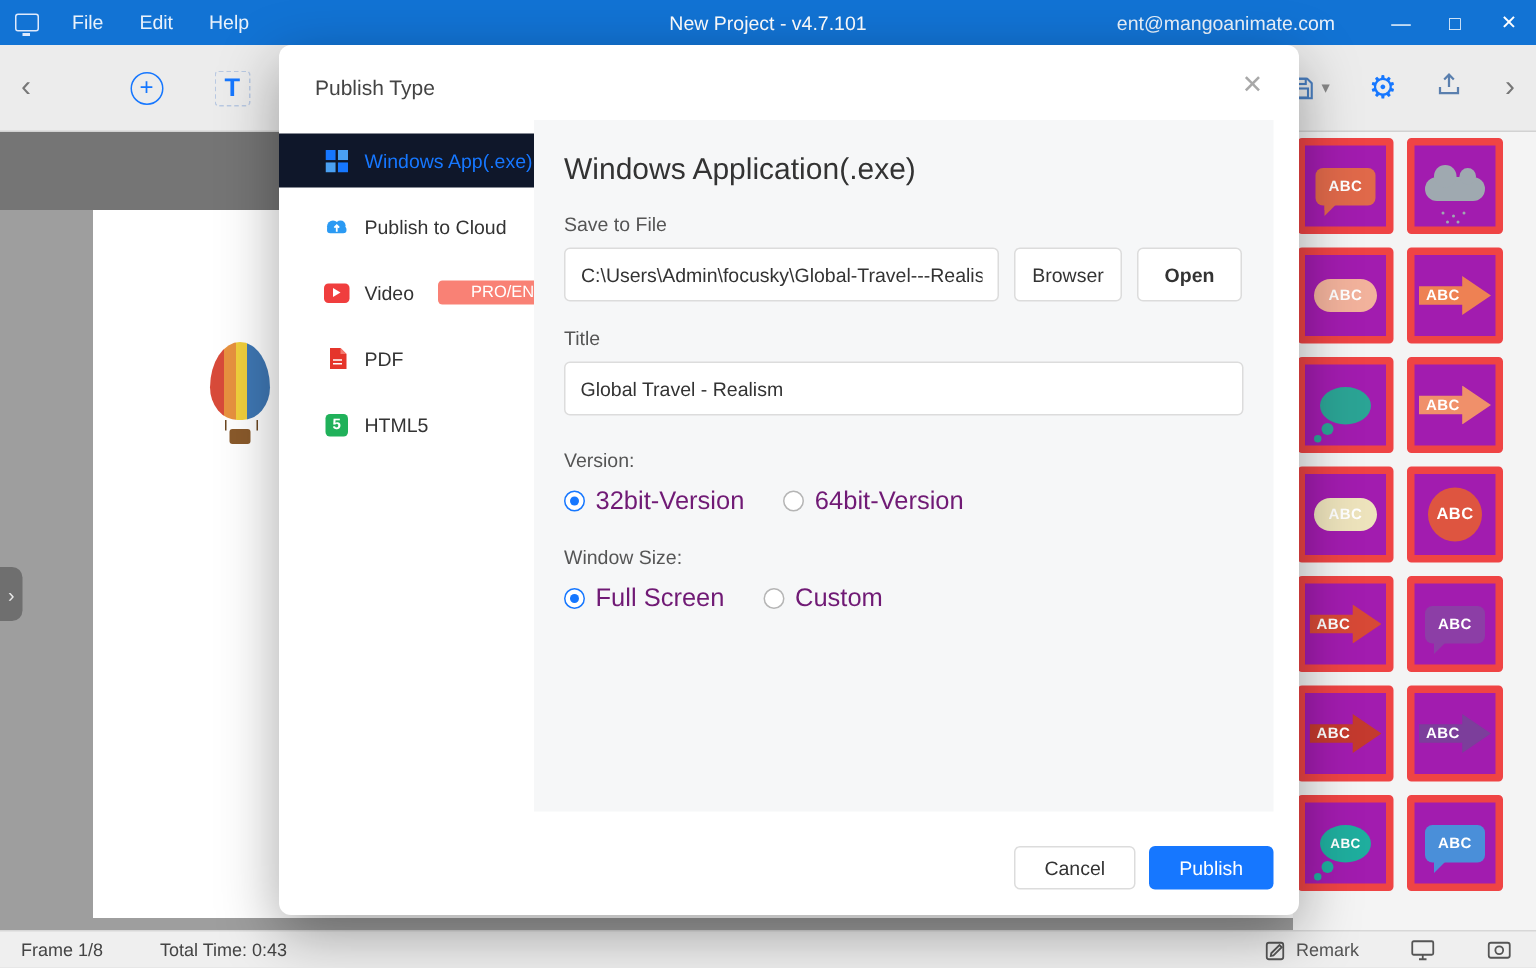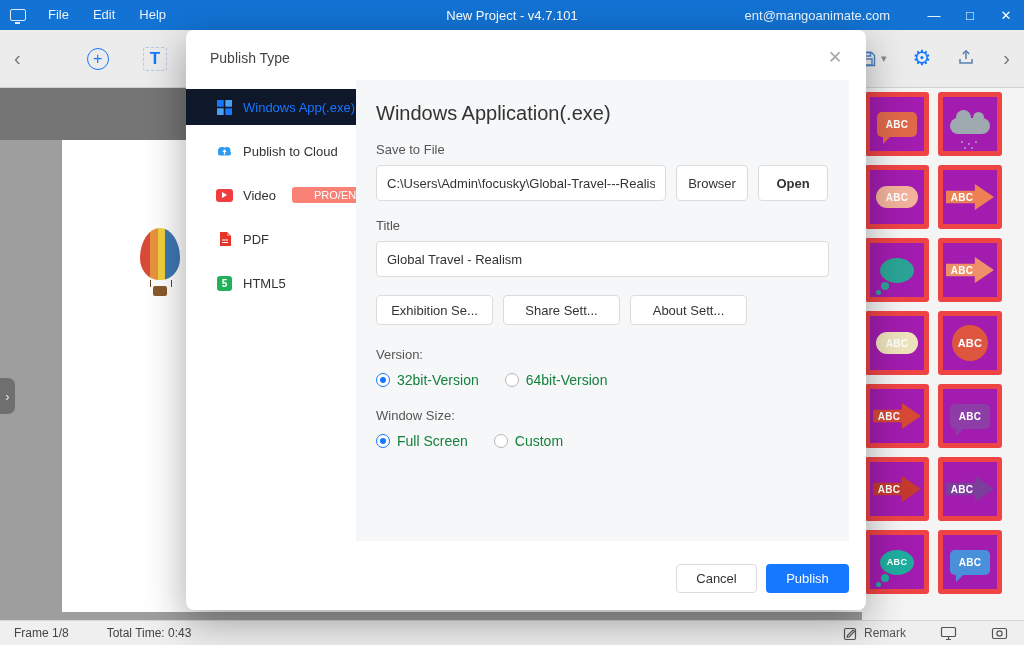--- a/index.html
+++ b/index.html
@@ -101,21 +101,21 @@
              padding:0 10px; font-family:"Liberation Sans","DejaVu Sans",sans-serif; }
   .file-input { width:290px; }
   .title-input { width:453px; margin-top:8px; display:block; }
   .btn { background:#fff; border:1px solid #dcdcdc; border-radius:4px; font-size:13px; color:#333; cursor:pointer;
              font-family:"Liberation Sans","DejaVu Sans",sans-serif; }
   .btn-browser { width:72px; height:36px; }
   .btn-open { width:70px; height:36px;font-weight:bold; }
   .settings-row { display:flex; gap:10px; margin-top:18px; }
   .btn-setting { width:117px; height:30px; }
   .radio-row { display:flex; align-items:center; gap:26px; margin-top:10px; }
-  .radio-opt { display:flex; align-items:center; gap:7px; font-size:14px; color:#15803d; cursor:pointer; }
+  .radio-opt { display:flex; align-items:center; gap:7px; font-size:17px; color:#701a75; cursor:pointer; }
   .radio { width:14px; height:14px; border-radius:50%; border:1px solid #b5b5b5; background:#fff; position:relative; }
   .radio.checked { border-color:#1677ff; }
   .radio.checked:after { content:""; position:absolute; left:3px; top:3px; width:6px; height:6px; border-radius:50%; background:#1677ff; }
 
   .btn-cancel { position:absolute; right:109px; bottom:17px; width:81px; height:29px; }
   .btn-publish { position:absolute; right:17px; bottom:17px; width:83px; height:29px; background:#1677ff; color:#fff;
              border:none; border-radius:4px; font-size:13px; cursor:pointer; font-family:"Liberation Sans",sans-serif; }
 </style>
 </head>
 <body>
@@ -332,25 +332,20 @@
       <div class="mc-label">Save to File</div>
       <div class="file-row">
         <input class="text-input file-input" value="C:\Users\Admin\focusky\Global-Travel---Realism.e" style="">
         <button class="btn btn-browser">Browser</button>
         <button class="btn btn-open">Open</button>
       </div>
 
       <div class="mc-label">Title</div>
       <input class="text-input title-input" value="Global Travel - Realism" style="">
 
-      <div class="settings-row">
-        <button class="btn btn-setting">Exhibition Se...</button>
-        <button class="btn btn-setting">Share Sett...</button>
-        <button class="btn btn-setting">About Sett...</button>
-      </div>
 
       <div class="mc-label" style="margin-top:22px;">Version:</div>
       <div class="radio-row">
         <div class="radio-opt">
           <span class="radio checked"></span>
           <span>32bit-Version</span>
         </div>
         <div class="radio-opt">
           <span class="radio"></span>
           <span>64bit-Version</span>

